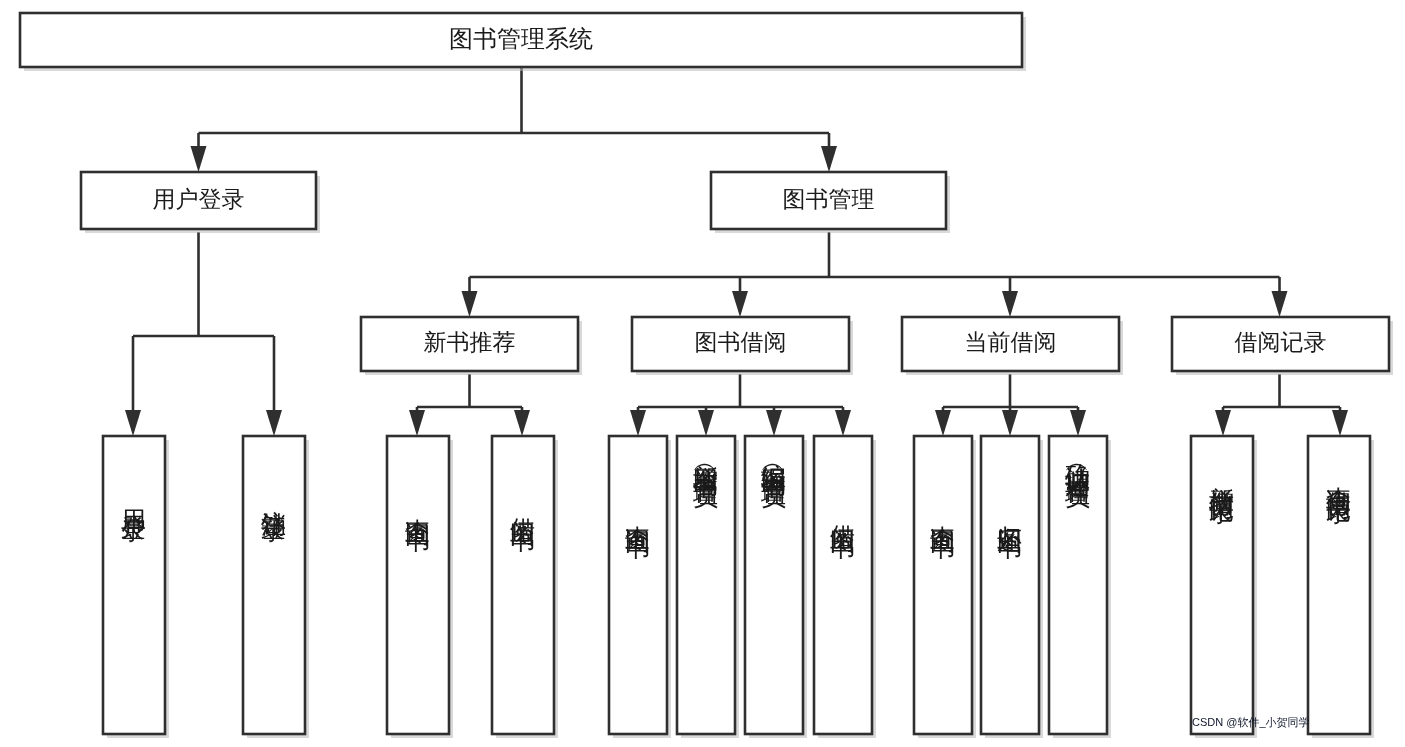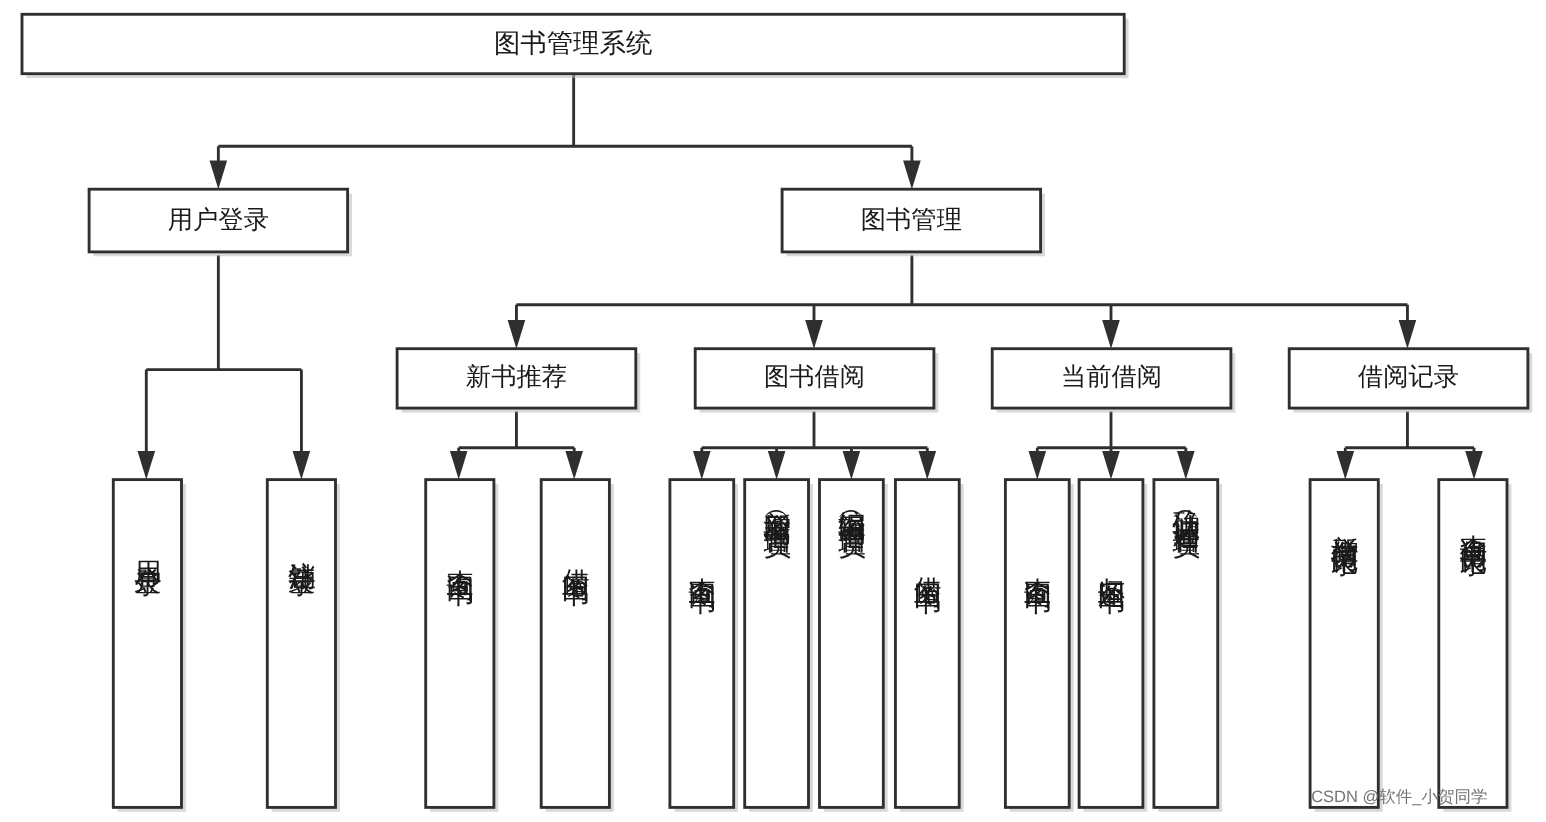--- a/index.html
+++ b/index.html
@@ -68,22 +68,22 @@
     font-size: 25px;
     line-height: 1.04;
     letter-spacing: 3px;
     color: #1a1a1a;
     white-space: nowrap;
     text-align: left;
   }
   .watermark {
     position: absolute;
     font-family: "Liberation Sans", "DejaVu Sans", sans-serif;
-    font-size: 15px;
-    color: #737373;
+    font-size: 11px;
+    color: #0f172a;
     white-space: nowrap;
     pointer-events: none;
   }
 </style>
 </head>
 <body>
 
 <div id="diagram-root">
 
   <svg id="flow-svg" viewBox="0 0 1405 747">

